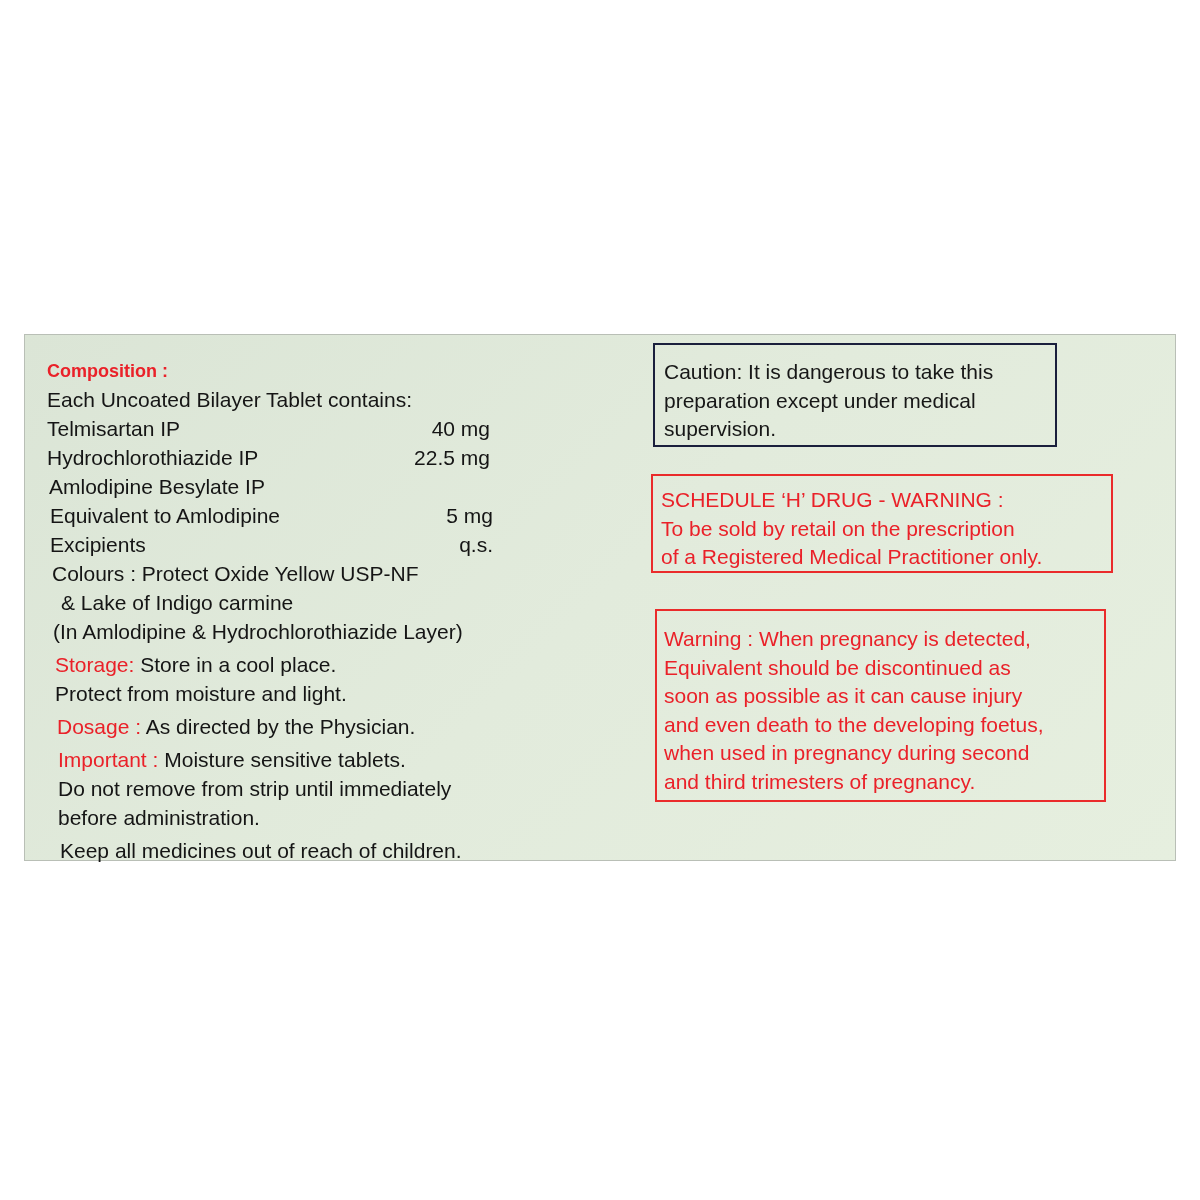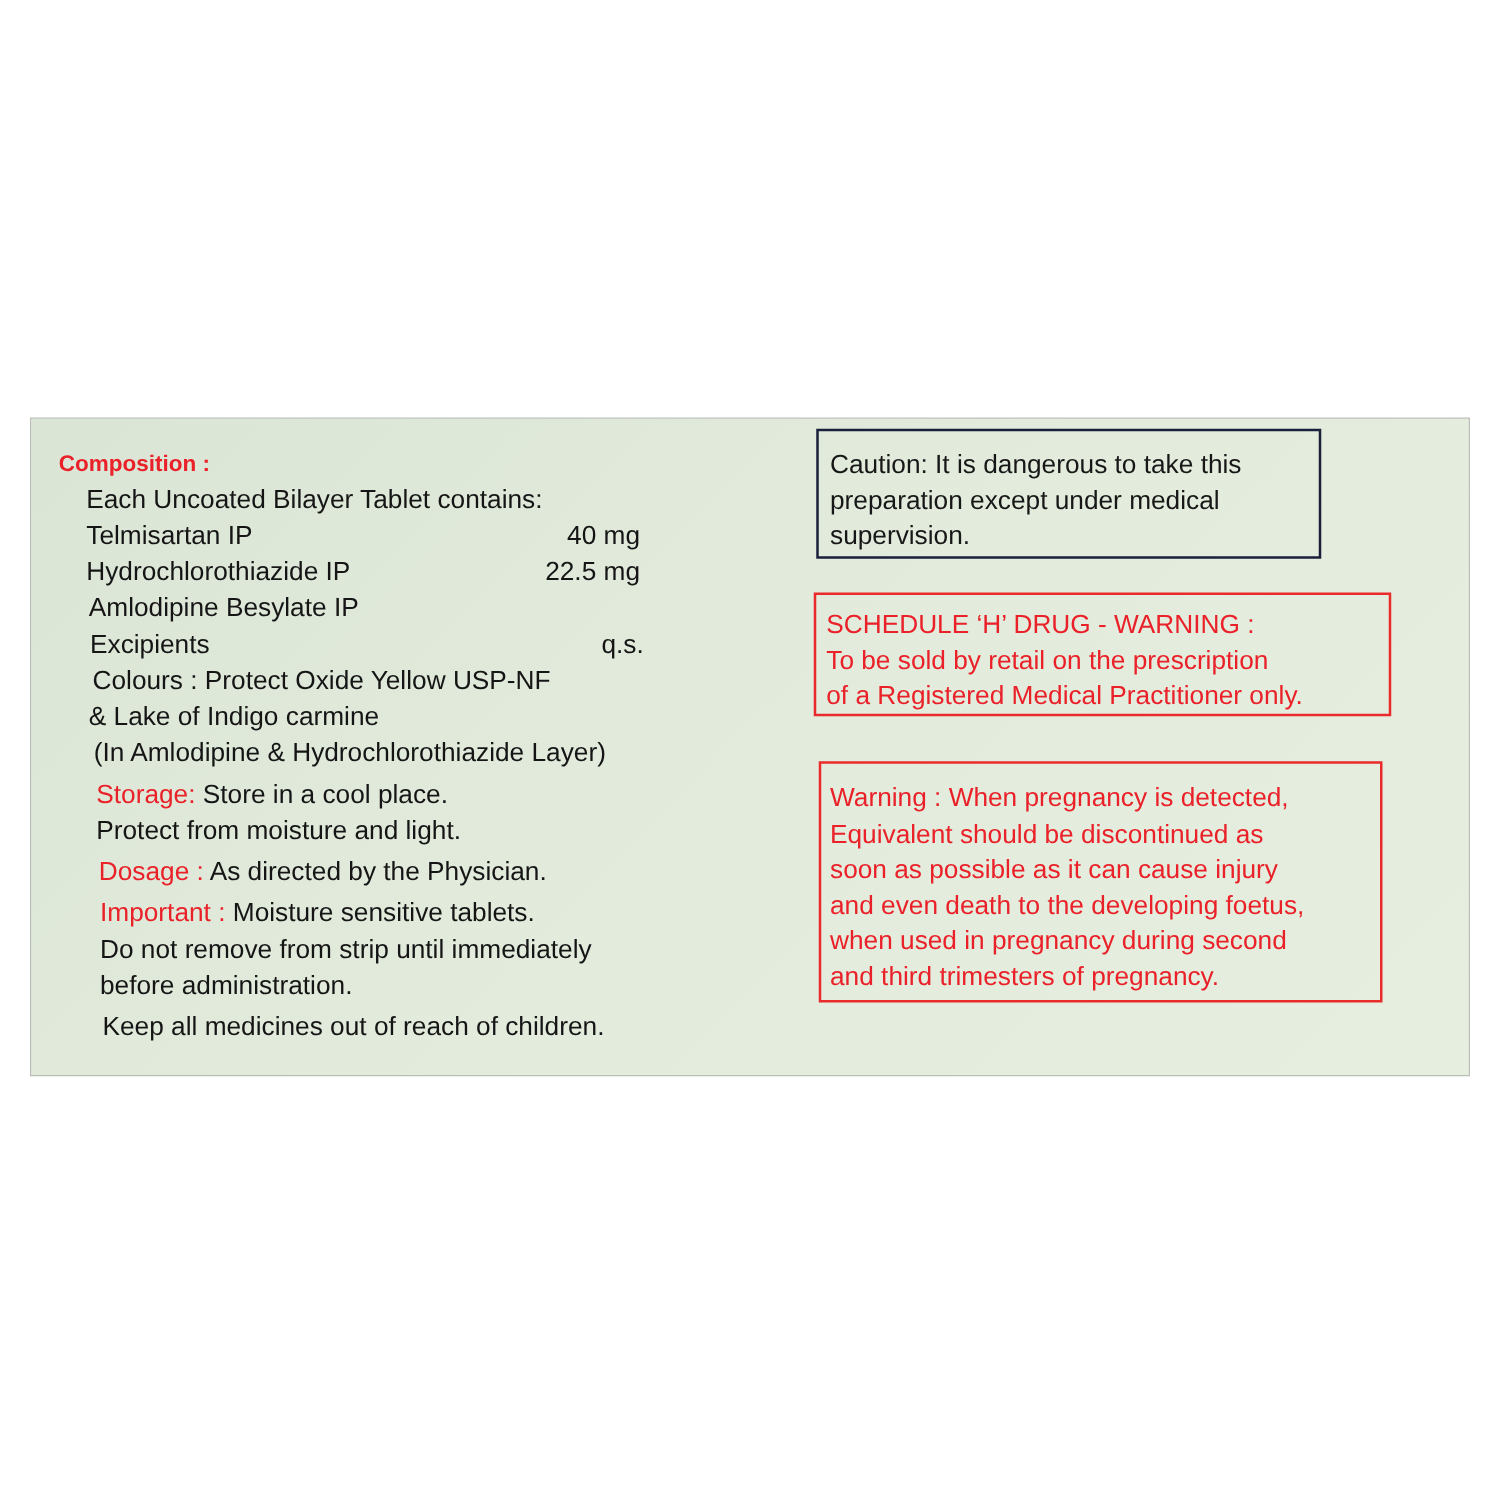--- a/index.html
+++ b/index.html
@@ -6,21 +6,21 @@
   body {
     width: 1200px; height: 1200px; background: #ffffff; position: relative;
     font-family: "Liberation Sans", "DejaVu Sans", sans-serif; color: #151515;
   }
   .panel {
     position: absolute; left: 24px; top: 334px; width: 1152px; height: 527px;
     background: linear-gradient(135deg, #dbe5d6 0%, #e2ebdc 50%, #e6efdf 100%);
     border: 1px solid #b9bfb6; box-sizing: border-box;
   }
   .left { position: absolute; left: 22px; top: 22px; width: 500px; }
-  .line { font-size: 21px; line-height: 29px; white-space: nowrap; position: relative; margin-left: 22px; }
+  .line { font-size: 21px; line-height: 29px; white-space: nowrap; position: relative; }
   .red { color: #ea2129; }
   .bold { font-weight: normal; }
   .heading { font-size: 18px; font-weight: bold; color: #ea2129; line-height: 28px; }
   .row { display: flex; justify-content: space-between; width: 443px; }
   .gap { margin-top: 4px; }
   .box {
     position: absolute; box-sizing: border-box; font-size: 21px; line-height: 28.5px;
   }
   .caution { left: 628px; top: 8px; width: 404px; height: 104px; border: 2px solid #1a1f3c; padding: 13px 0 0 9px; color: #171717; }
   .schedule { left: 626px; top: 139px; width: 462px; height: 99px; border: 2px solid #ea2b2b; padding: 10px 0 0 8px; color: #ea2129; }
@@ -41,26 +41,30 @@
     </div>
     <div class="line row">
       <span>Hydrochlorothiazide IP</span>
       <span>22.5 mg</span>
     </div>
     <div class="line row" style="left:2px">
       <span>Amlodipine Besylate IP</span>
       <span></span>
     </div>
     <div class="line row" style="left:3px">
+      <span>Equivalent to Amlodipine</span>
+      <span>5 mg</span>
+    </div>
+    <div class="line row" style="left:3px">
       <span>Excipients</span>
       <span>q.s.</span>
     </div>
 
     <div class="line" style="left:5px">Colours : Protect Oxide Yellow USP-NF</div>
-    <div class="line" style="left:2px">&amp; Lake of Indigo carmine</div>
+    <div class="line" style="left:14px">&amp; Lake of Indigo carmine</div>
     <div class="line" style="left:6px">(In Amlodipine &amp; Hydrochlorothiazide Layer)</div>
 
     <div class="line gap" style="left:8px">
       <span class="red bold">Storage:</span><span> Store in a cool place.</span>
     </div>
     <div class="line" style="left:8px">Protect from moisture and light.</div>
 
     <div class="line gap" style="left:10px">
       <span class="red bold">Dosage :</span><span> As directed by the Physician.</span>
     </div>

